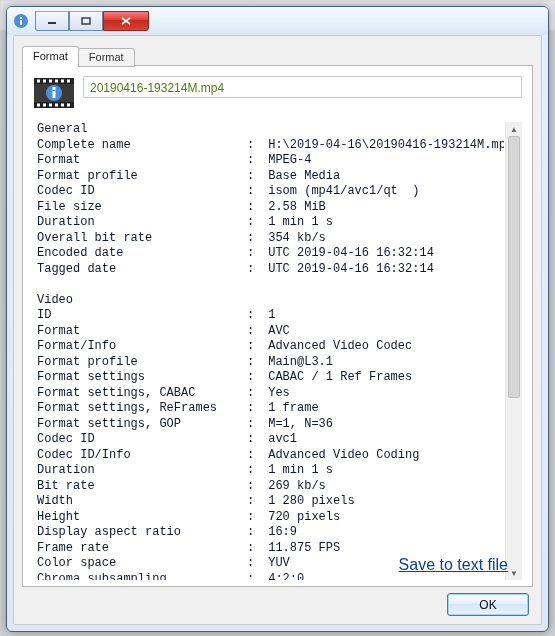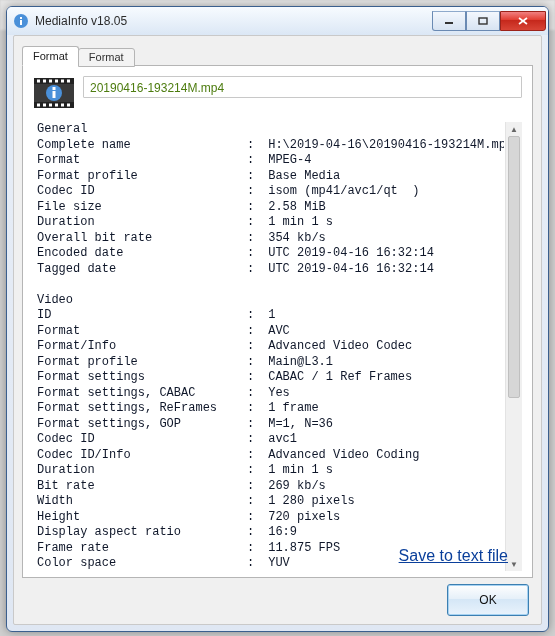--- a/index.html
+++ b/index.html
@@ -213,21 +213,21 @@
     cursor: pointer;
   }
 
   .footer {
     display: flex;
     justify-content: flex-end;
     padding: 6px 4px 0 0;
   }
   .ok-btn {
     min-width: 82px;
-    height: 32px;
+    height: 23px;
     border: 1px solid #3c7fb1;
     border-radius: 3px;
     background: linear-gradient(#fefefe, #e6f0f9 45%, #d4e6f6 46%, #e9f3fc);
     font-size: 12px;
     color: #111;
     box-shadow: 0 0 0 1px #a6d2f2 inset;
   }
 </style>
 </head>
 <body>
@@ -236,21 +236,20 @@
 
 <div class="window">
   <div class="titlebar">
     <span class="app-icon">
       <svg viewBox="0 0 16 16">
           <circle cx="8" cy="8" r="7" fill="#4a90d9"></circle>
           <rect x="7" y="4" width="2" height="2" fill="#fff"></rect>
           <rect x="7" y="7" width="2" height="5" fill="#fff"></rect>
         </svg>
     </span>
-    <span class="title">MediaInfo v18.05</span>
     <div class="win-btns">
       <div class="win-btn min">
         <svg width="10" height="8">
             <rect x="1" y="5" width="8" height="2" fill="#333"></rect>
           </svg>
       </div>
       <div class="win-btn max">
         <svg width="10" height="8">
             <rect x="1" y="1" width="8" height="6" fill="none" stroke="#333" stroke-width="1.4"></rect>
           </svg>

